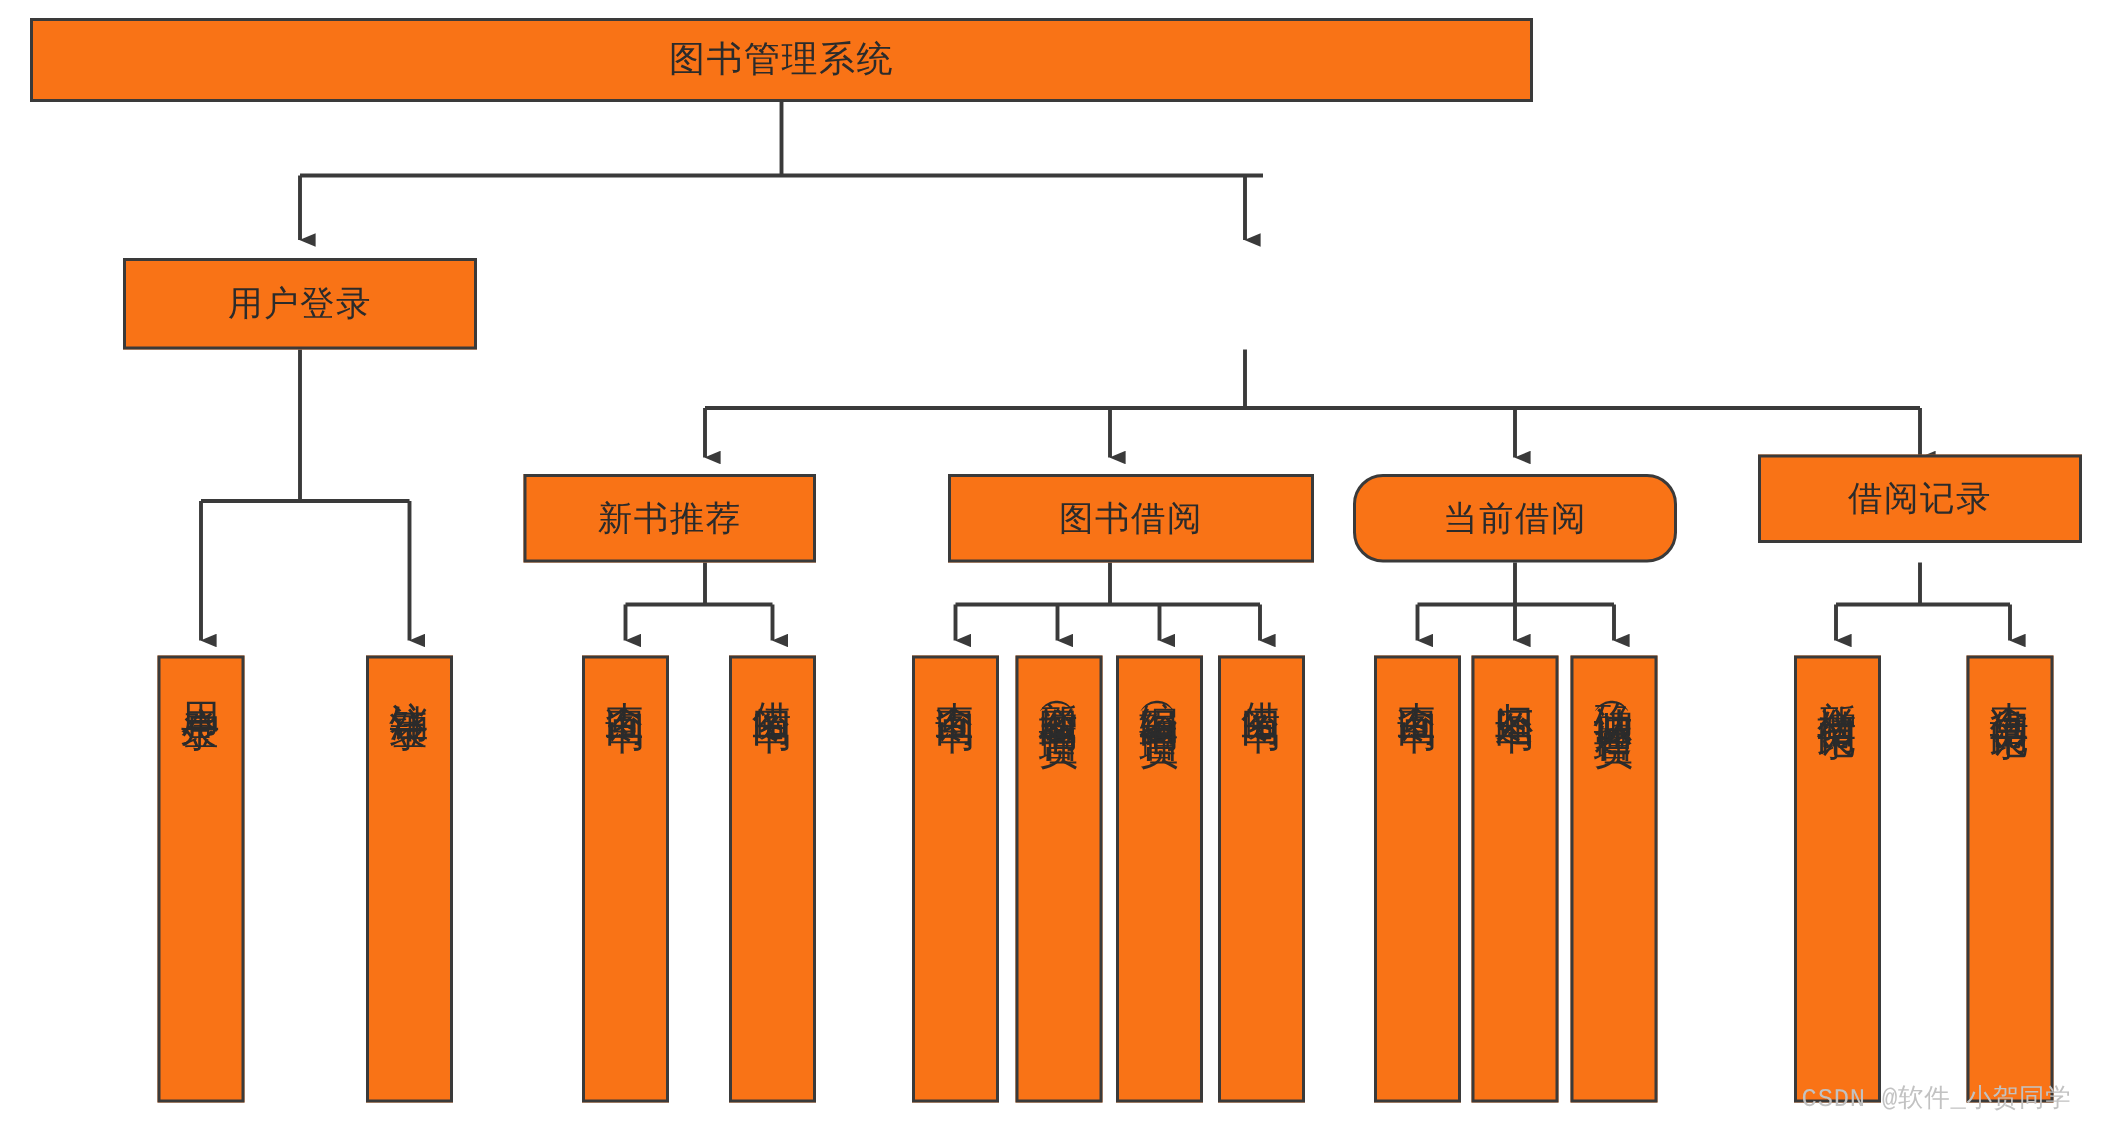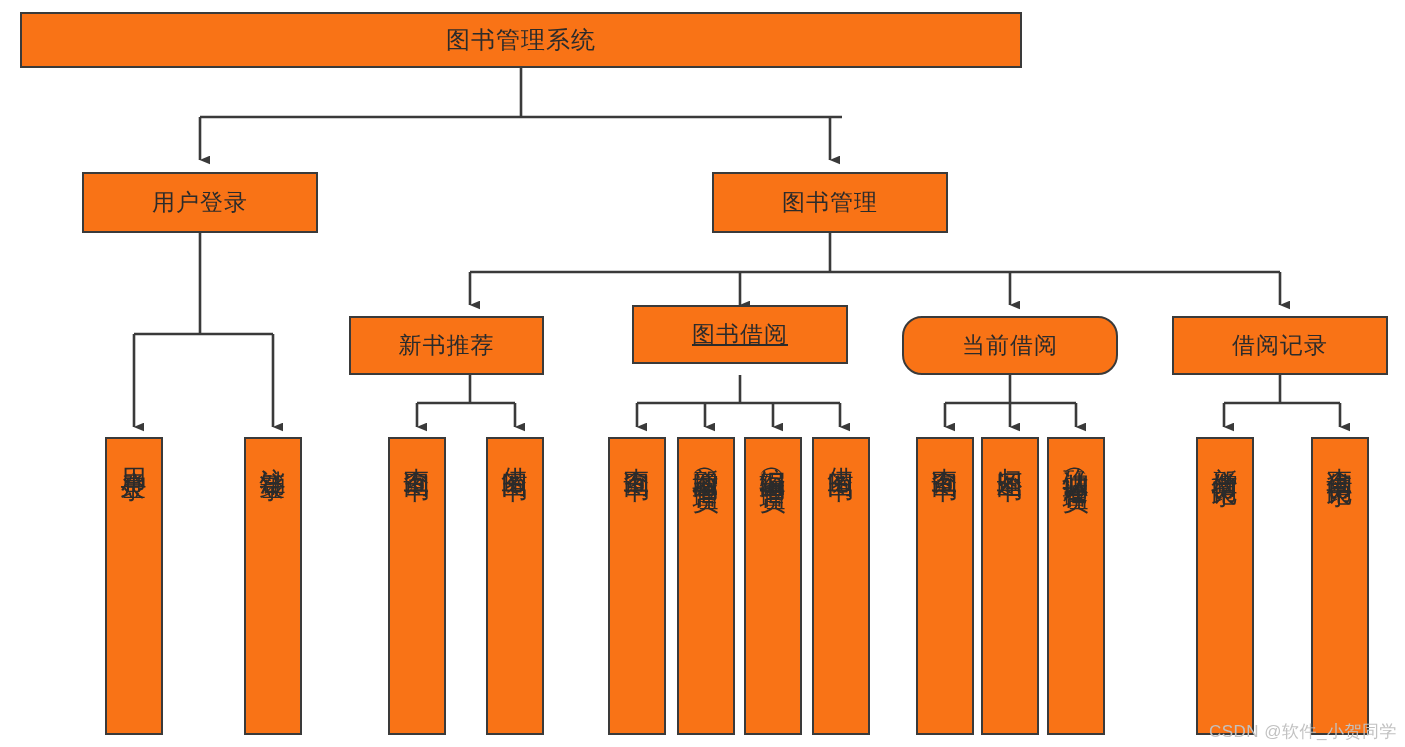--- a/index.html
+++ b/index.html
@@ -37,26 +37,27 @@
     writing-mode:vertical-rl;
     text-orientation:upright;
     font-size:26px;
     letter-spacing:3px;
     line-height:1.0;
     white-space:normal;
     height:auto;
   }
   #watermark{
     position:absolute;
-    right:8px;bottom:4px;
+    right:24px;bottom:4px;
     font-size:17px;
     color:#c2c2c2;
     letter-spacing:0.5px;
     white-space:nowrap;
     pointer-events:none;
+    font-family:Liberation Mono, monospace;
   }
 </style>
 </head>
 <body>
 
 <div id="diagram">
 
   <svg id="edges" viewBox="0 0 1405 747" xmlns="http://www.w3.org/2000/svg">
     <defs>
       <marker id="arw" markerWidth="9" markerHeight="11" refX="4.5" refY="10.4" orient="auto" markerUnits="userSpaceOnUse">
@@ -107,34 +108,31 @@
     </g>
   </svg>
 
   <div class="node h-node" id="n-root" style="left:20px;top:12px;width:1002px;height:56px;">
     <span class="lbl">图书管理系统</span>
   </div>
 
   <div class="node h-node" style="left:82px;top:172px;width:236px;height:61px;">
     <span class="lbl">用户登录</span>
   </div>
-  <div class="node h-node" style="left:712px;top:172px;width:236px;height:61px;">
-    <span class="lbl">图书管理</span>
-  </div>
 
   <div class="node h-node" style="left:349px;top:316px;width:195px;height:59px;">
     <span class="lbl">新书推荐</span>
   </div>
-  <div class="node h-node" style="left:632px;top:305px;width:216px;height:59px;text-decoration:underline;">
+  <div class="node h-node" style="left:632px;top:316px;width:244px;height:59px;">
     <span class="lbl">图书借阅</span>
   </div>
   <div class="node h-node" style="left:902px;top:316px;width:216px;height:59px;border-radius:20px;">
     <span class="lbl">当前借阅</span>
   </div>
-  <div class="node h-node" style="left:1172px;top:316px;width:216px;height:59px;">
+  <div class="node h-node" style="left:1172px;top:303px;width:216px;height:59px;">
     <span class="lbl">借阅记录</span>
   </div>
 
   <div class="node v-node" style="left:105px;top:437px;width:58px;height:298px;">
     <span class="lbl">用户登录</span>
   </div>
   <div class="node v-node" style="left:244px;top:437px;width:58px;height:298px;">
     <span class="lbl">注销登录</span>
   </div>
 

